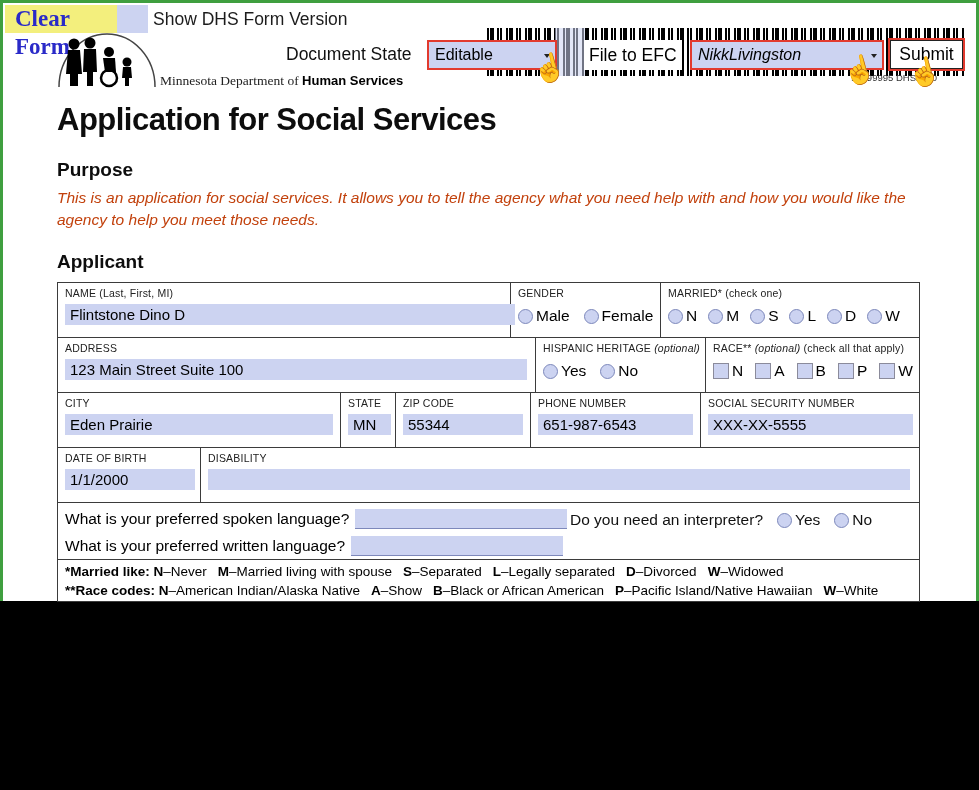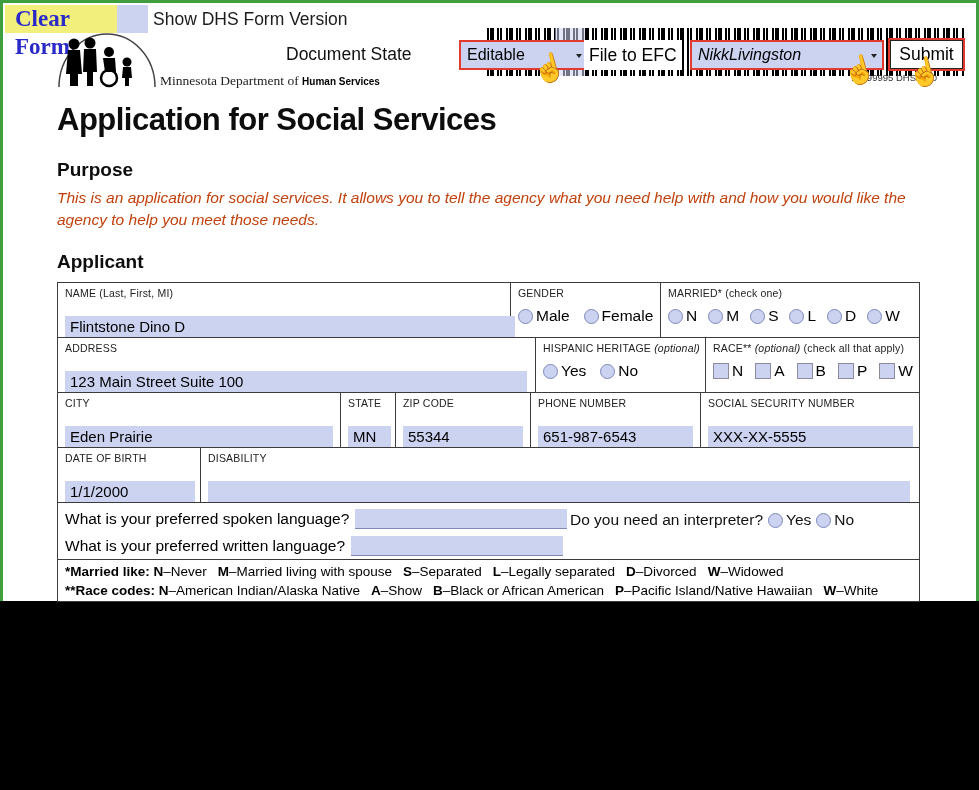--- a/index.html
+++ b/index.html
@@ -15,38 +15,38 @@
   .clear-form{
     position:absolute;left:2px;top:2px;width:112px;height:28px;background:#f3ef7d;
     font-family:"Liberation Serif", serif;font-weight:bold;font-size:23px;color:#2a2ac8;
     line-height:28px;padding-left:10px;box-sizing:border-box;cursor:pointer;
   }
   .toolbar-block{position:absolute;left:114px;top:2px;width:31px;height:28px;background:#ccd3f1;}
   .show-version{position:absolute;left:150px;top:6px;font-size:17.5px;color:#1c1c1c;cursor:pointer;}
   
   .logo{position:absolute;left:54px;top:26px;width:100px;height:60px;}
   .logo-caption{position:absolute;left:157px;top:70px;font-family:"Liberation Serif", serif;font-size:13.5px;color:#222;white-space:nowrap;}
-  .logo-caption b{font-family:"Liberation Sans", sans-serif;font-size:10px;color:#000;}
+  .logo-caption b{font-family:"Liberation Sans", sans-serif;font-size:13px;color:#000;}
   
   .barcode{
     position:absolute;left:484px;top:25px;width:478px;height:48px;z-index:1;
     background:repeating-linear-gradient(90deg,
       #000 0px,#000 2px,#fff 2px,#fff 3px,
       #000 3px,#000 7px,#fff 7px,#fff 10px,
       #000 10px,#000 12px,#fff 12px,#fff 13px,
       #000 13px,#000 15px,#fff 15px,#fff 19px);
   }
   .barcode-ghost{position:absolute;left:552px;top:25px;width:30px;height:48px;background:rgba(204,211,241,0.55);z-index:2;}
   .barcode-caption{position:absolute;left:848px;top:69px;font-size:9.5px;color:#333;z-index:3;background:transparent;}
   .doc-state-label{position:absolute;left:283px;top:41px;font-size:17.5px;color:#111;z-index:3;white-space:nowrap;}
   .dropdown{
     position:absolute;height:30px;box-sizing:border-box;z-index:4;background:#ccd3f1;
     border:2px solid #e23a2e;font-size:16px;line-height:26px;padding:0 14px 0 6px;color:#000;cursor:pointer;
   }
-  .dd-editable{left:424px;top:37px;width:130px;margin-left:32px;}
+  .dd-editable{left:424px;top:37px;width:130px;}
   .dd-efc{left:687px;top:37px;width:194px;font-style:italic;}
   .dd-arrow{
     position:absolute;right:5px;top:12px;width:0;height:0;
     border-left:3px solid transparent;border-right:3px solid transparent;border-top:4px solid #222;
   }
   .efc-label{
     position:absolute;left:581px;top:37px;height:30px;background:#fff;z-index:4;
     font-size:17.5px;line-height:30px;padding:0 5px;color:#000;white-space:nowrap;
   }
   .submit-btn{
@@ -67,38 +67,38 @@
   .ftable{position:absolute;left:54px;top:279px;width:863px;border:1px solid #3b3b3b;box-sizing:border-box;background:#fff;}
   .frow{display:flex;border-bottom:1px solid #3b3b3b;}
   .frow:last-child{border-bottom:none;}
   .fcell{border-right:1px solid #3b3b3b;padding:4px 7px;box-sizing:border-box;position:relative;}
   .fcell:last-child{border-right:none;}
   .r1 .fcell,.r2 .fcell,.r3 .fcell,.r4 .fcell{height:54px;}
   .flabel{font-size:10.5px;color:#222;letter-spacing:0.2px;white-space:nowrap;}
   .flabel i{font-style:italic;}
   .ffield{
     background:#ccd3f1;height:21px;font-size:15px;line-height:21px;
-    padding:0 5px;margin-top:17px;color:#000;overflow:hidden;white-space:nowrap;
+    padding:0 5px;margin-top:5px;color:#000;overflow:hidden;white-space:nowrap;
   }
   .opts{display:flex;align-items:center;margin-top:8px;font-size:15.5px;color:#000;}
   .radio{
     width:13px;height:13px;border-radius:50%;background:#ccd3f1;border:1px solid #7d88bb;
     display:inline-block;flex:none;cursor:pointer;
   }
   .checkbox{
     width:14px;height:14px;background:#ccd3f1;border:1px solid #8b8b9b;
     display:inline-block;flex:none;cursor:pointer;
   }
   .opt{display:flex;align-items:center;gap:3px;}
   .lang-line{font-size:15.5px;color:#000;display:flex;align-items:center;}
   .lang-input{
     display:inline-block;width:212px;height:19px;background:#ccd3f1;
     border-bottom:1px solid #7d88bb;margin-left:6px;cursor:text;
   }
-  .interp{position:absolute;left:512px;top:8px;display:flex;align-items:center;gap:5px;font-size:15.5px;}
+  .interp{position:absolute;left:512px;top:8px;display:flex;align-items:center;gap:14px;font-size:15.5px;}
   .fnotes{font-size:13.5px;line-height:18.5px;color:#000;padding:3px 7px;}
   .fnote-item{margin-right:11px;white-space:nowrap;}
 </style>
 </head>
 <body>
 
 <div class="page">
 
   <div class="clear-form">Clear Form</div>
   <div class="toolbar-block"></div>

